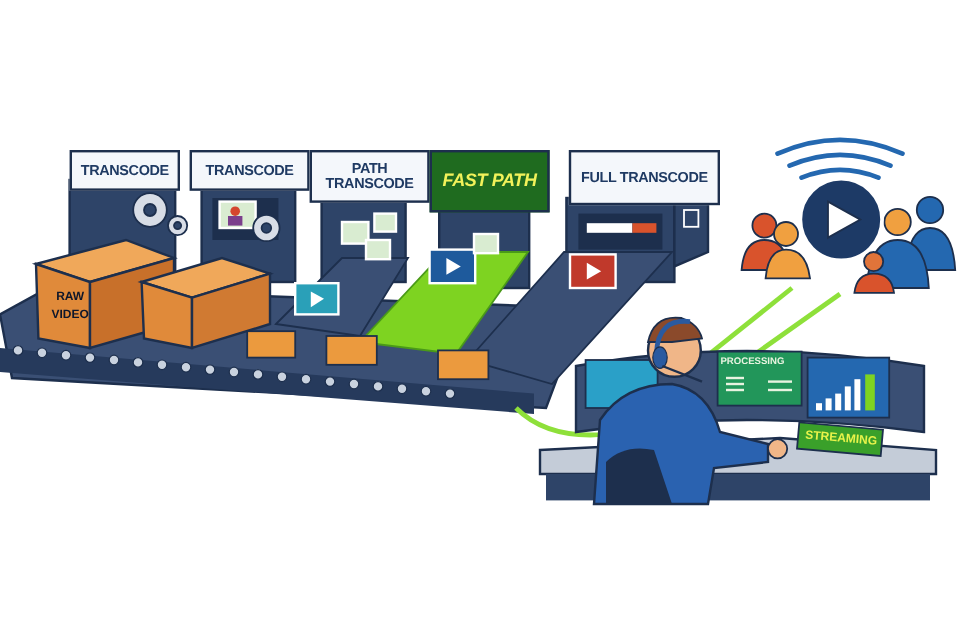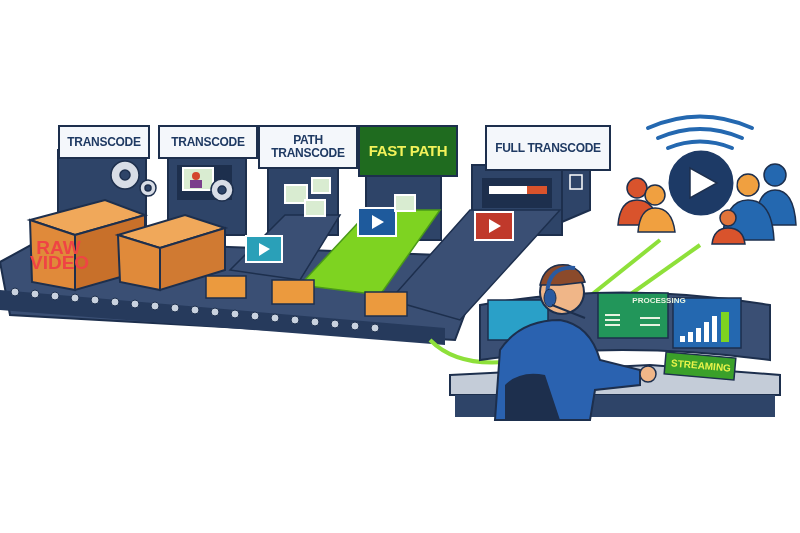--- a/index.html
+++ b/index.html
@@ -158,19 +158,19 @@
         <line x1="552" y1="305" x2="585" y2="318" stroke="#1d2f4d" stroke-width="2"></line>
       </g>
     <circle cx="648" cy="374" r="8" fill="#f0b688" stroke="#1d2f4d" stroke-width="1.5"></circle>
     <path d="M505,420 L505,385 Q520,370 545,375 L560,420 Z" fill="#1d2f4d"></path>
   </g>
 </svg>
 
 <div class="lbl" style="left:58px;top:125px;width:88px;height:30px;">TRANSCODE</div>
 <div class="lbl" style="left:158px;top:125px;width:96px;height:30px;">TRANSCODE</div>
 <div class="lbl" style="left:258px;top:125px;width:96px;height:40px;">PATH TRANSCODE</div>
-<div class="lbl fast" style="left:358px;top:125px;width:96px;height:48px;">FAST PATH</div>
-<div class="lbl" style="left:485px;top:125px;width:122px;height:42px;">FULL TRANSCODE</div>
+<div class="lbl fast" style="left:358px;top:125px;width:96px;height:48px;font-style:italic;">FAST PATH</div>
+<div class="lbl" style="left:474px;top:125px;width:122px;height:42px;">FULL TRANSCODE</div>
 
-<div class="txt" style="left:30px;top:240px;width:57px;color:#ef4444;font-size:19px;line-height:15px;">RAW VIDEO</div>
+<div class="txt" style="left:30px;top:240px;width:57px;color:#0f172a;font-size:10px;line-height:15px;">RAW VIDEO</div>
 
-<div class="txt" style="left:598px;top:296px;width:58px;color:#e8f3e0;font-size:8px;padding-left:32px;">PROCESSING</div>
+<div class="txt" style="left:598px;top:296px;width:58px;color:#e8f3e0;font-size:8px;">PROCESSING</div>
 <div class="txt" style="left:665px;top:360px;width:72px;color:#e8f34a;font-size:10px;transform:rotate(5deg);">STREAMING</div>
 
 </body></html>

